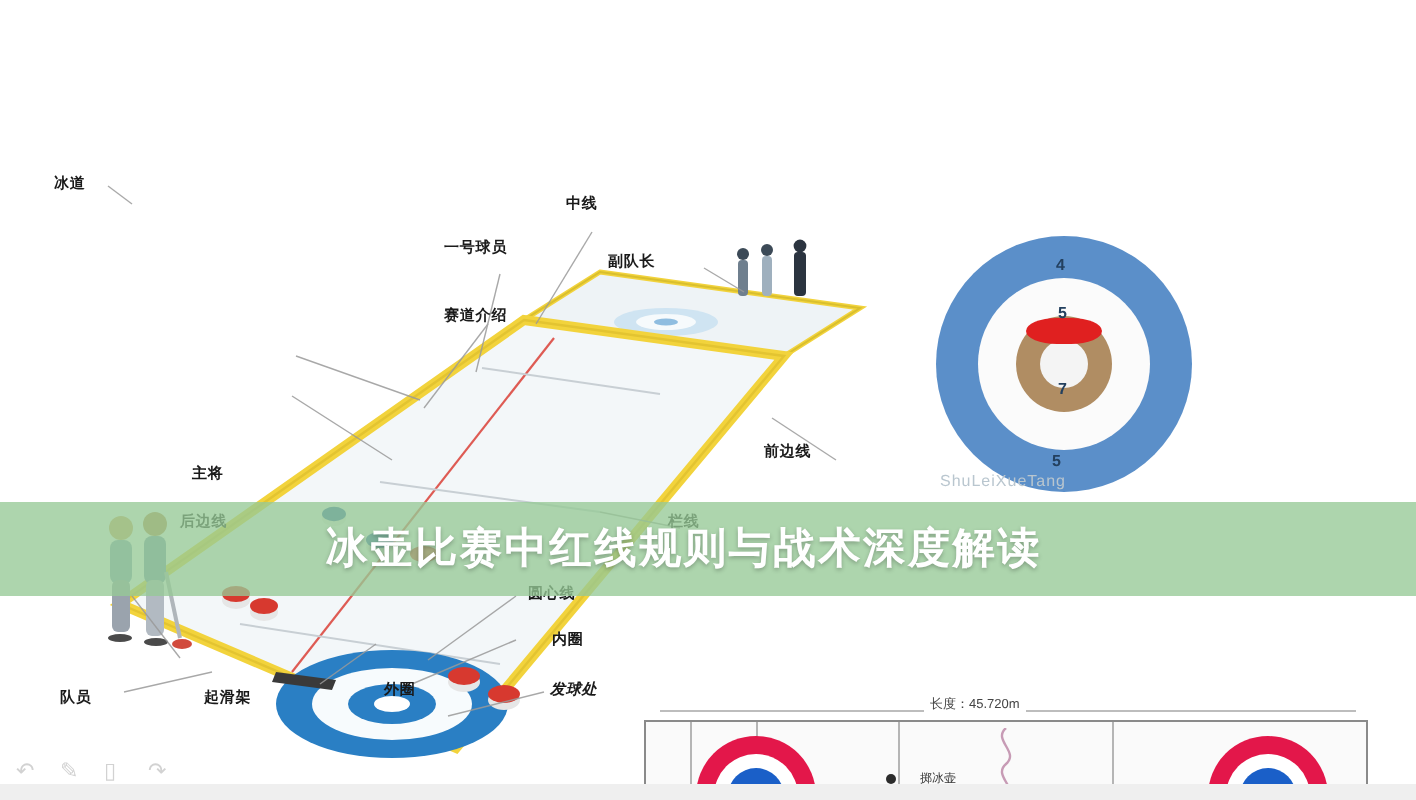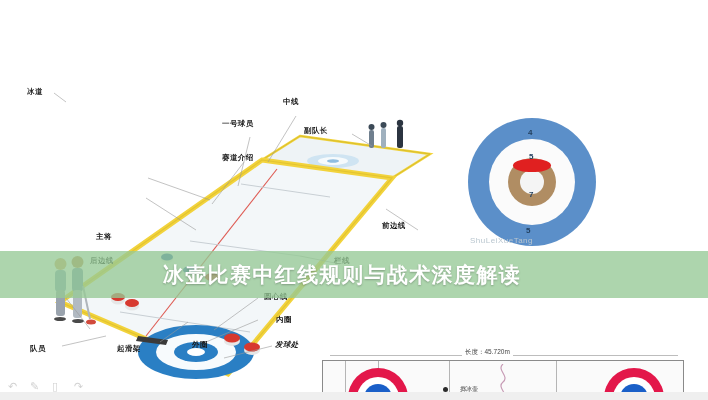--- a/index.html
+++ b/index.html
@@ -289,21 +289,21 @@
       </svg>
 
       <div class="lbl" style="left:27px; top:13px;">冰道</div>
       <div class="lbl" style="left:283px; top:23px;">中线</div>
       <div class="lbl" style="left:222px; top:45px;">一号球员</div>
       <div class="lbl" style="left:222px; top:79px;">赛道介绍</div>
       <div class="lbl" style="left:304px; top:52px;">副队长</div>
       <div class="lbl" style="left:96px; top:158px;">主将</div>
       <div class="lbl" style="left:90px; top:182px;">后边线</div>
       <div class="lbl" style="left:30px; top:270px;">队员</div>
-      <div class="lbl" style="left:117px; top:270px;">起滑架</div>
+      <div class="lbl" style="left:102px; top:270px;">起滑架</div>
       <div class="lbl" style="left:382px; top:147px;">前边线</div>
       <div class="lbl" style="left:334px; top:182px;">栏线</div>
       <div class="lbl" style="left:264px; top:218px;">圆心线</div>
       <div class="lbl" style="left:276px; top:241px;">内圈</div>
       <div class="lbl" style="left:192px; top:266px;">外圈</div>
       <div class="lbl" style="left:275px; top:266px;font-style:italic;">发球处</div>
     </div>
 
     <div class="target-top">
       <div class="tgt-ring2"></div>

